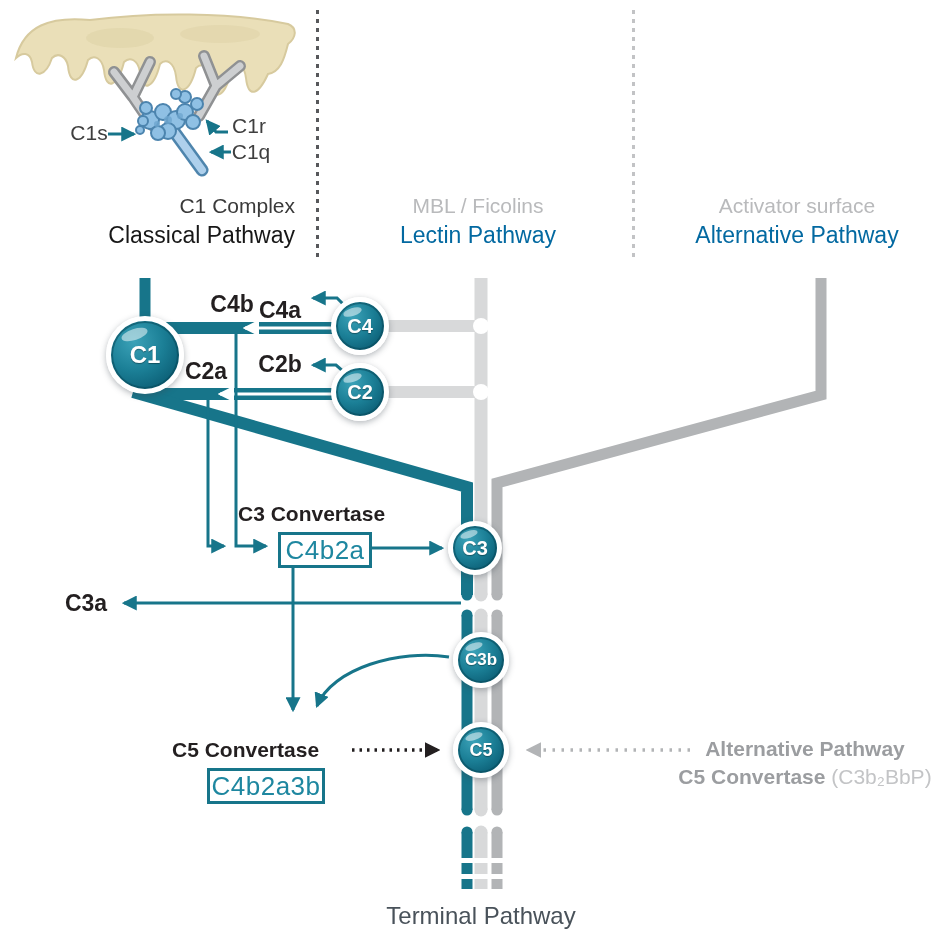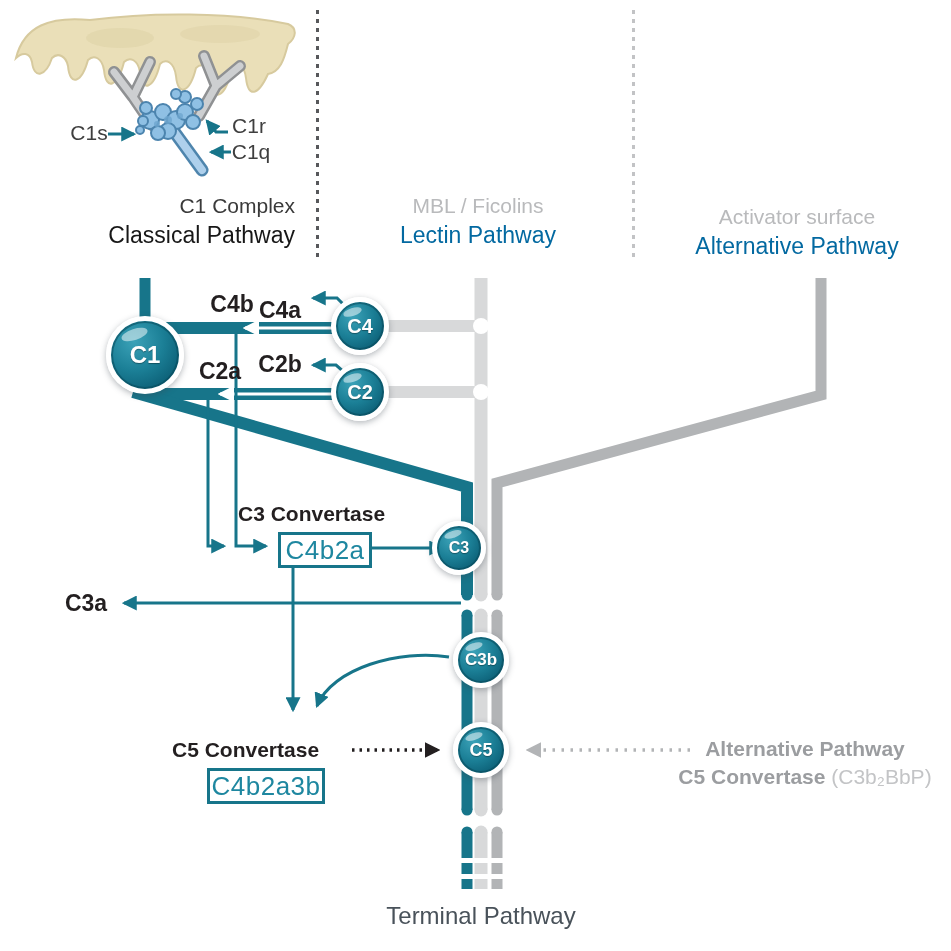--- a/index.html
+++ b/index.html
@@ -171,54 +171,54 @@
   </svg>
 
   <div class="hcol" style="left:25px;text-align:right;">
     <span class="hsub sub-dark">C1 Complex</span>
     <span class="htitle title-dark">Classical Pathway</span>
   </div>
   <div class="hcol" style="left:343px;">
     <span class="hsub sub-gray">MBL / Ficolins</span>
     <span class="htitle title-gray">Lectin Pathway</span>
   </div>
-  <div class="hcol" style="left:662px;margin-top:11px;">
+  <div class="hcol" style="left:662px;">
     <span class="hsub sub-gray">Activator surface</span>
     <span class="htitle title-gray">Alternative Pathway</span>
   </div>
   <div class="dotsep sep-dark" style="left:316px;"></div>
   <div class="dotsep sep-light" style="left:632px;"></div>
 
   <span class="ill-label" style="left:66px;top:121px;">C1s</span>
   <span class="ill-label" style="left:226px;top:114px;">C1r</span>
   <span class="ill-label" style="left:228px;top:140px;">C1q</span>
 
   <div class="node" style="left:106px;top:316px;width:68px;height:68px;font-size:24px;">
       <span>C1</span>
     </div>
   <div class="node" style="left:331px;top:297px;width:48px;height:48px;font-size:20px;">
       <span>C4</span>
     </div>
   <div class="node" style="left:331px;top:363px;width:48px;height:48px;font-size:20px;">
       <span>C2</span>
     </div>
-  <div class="node" style="left:432px;top:521px;width:44px;height:44px;font-size:16px;">
+  <div class="node" style="left:448px;top:521px;width:44px;height:44px;font-size:20px;">
       <span>C3</span>
     </div>
   <div class="node" style="left:453px;top:632px;width:46px;height:46px;font-size:17px;">
       <span>C3b</span>
     </div>
   <div class="node" style="left:453px;top:722px;width:46px;height:46px;font-size:18px;">
       <span>C5</span>
     </div>
 
   <span class="frag" style="left:204px;top:291px;">C4b</span>
   <span class="frag" style="left:252px;top:285px;margin-top:12px;">C4a</span>
   <span class="frag" style="left:252px;top:351px;">C2b</span>
-  <span class="frag" style="left:192px;top:358px;">C2a</span>
+  <span class="frag" style="left:178px;top:358px;">C2a</span>
   <span class="frag" style="left:58px;top:590px;">C3a</span>
 
   <div class="conv-title" style="left:238px;top:502px;">C3 Convertase</div>
   <div class="cbox" style="left:278px;top:532px;width:88px;height:30px;line-height:30px;">C4b2a</div>
 
   <div class="conv-title" style="left:172px;top:738px;">C5 Convertase</div>
   <div class="cbox" style="left:207px;top:768px;width:112px;height:30px;line-height:30px;">C4b2a3b</div>
 
   <div class="alt-c5">
     <span class="b">Alternative Pathway</span><br>

